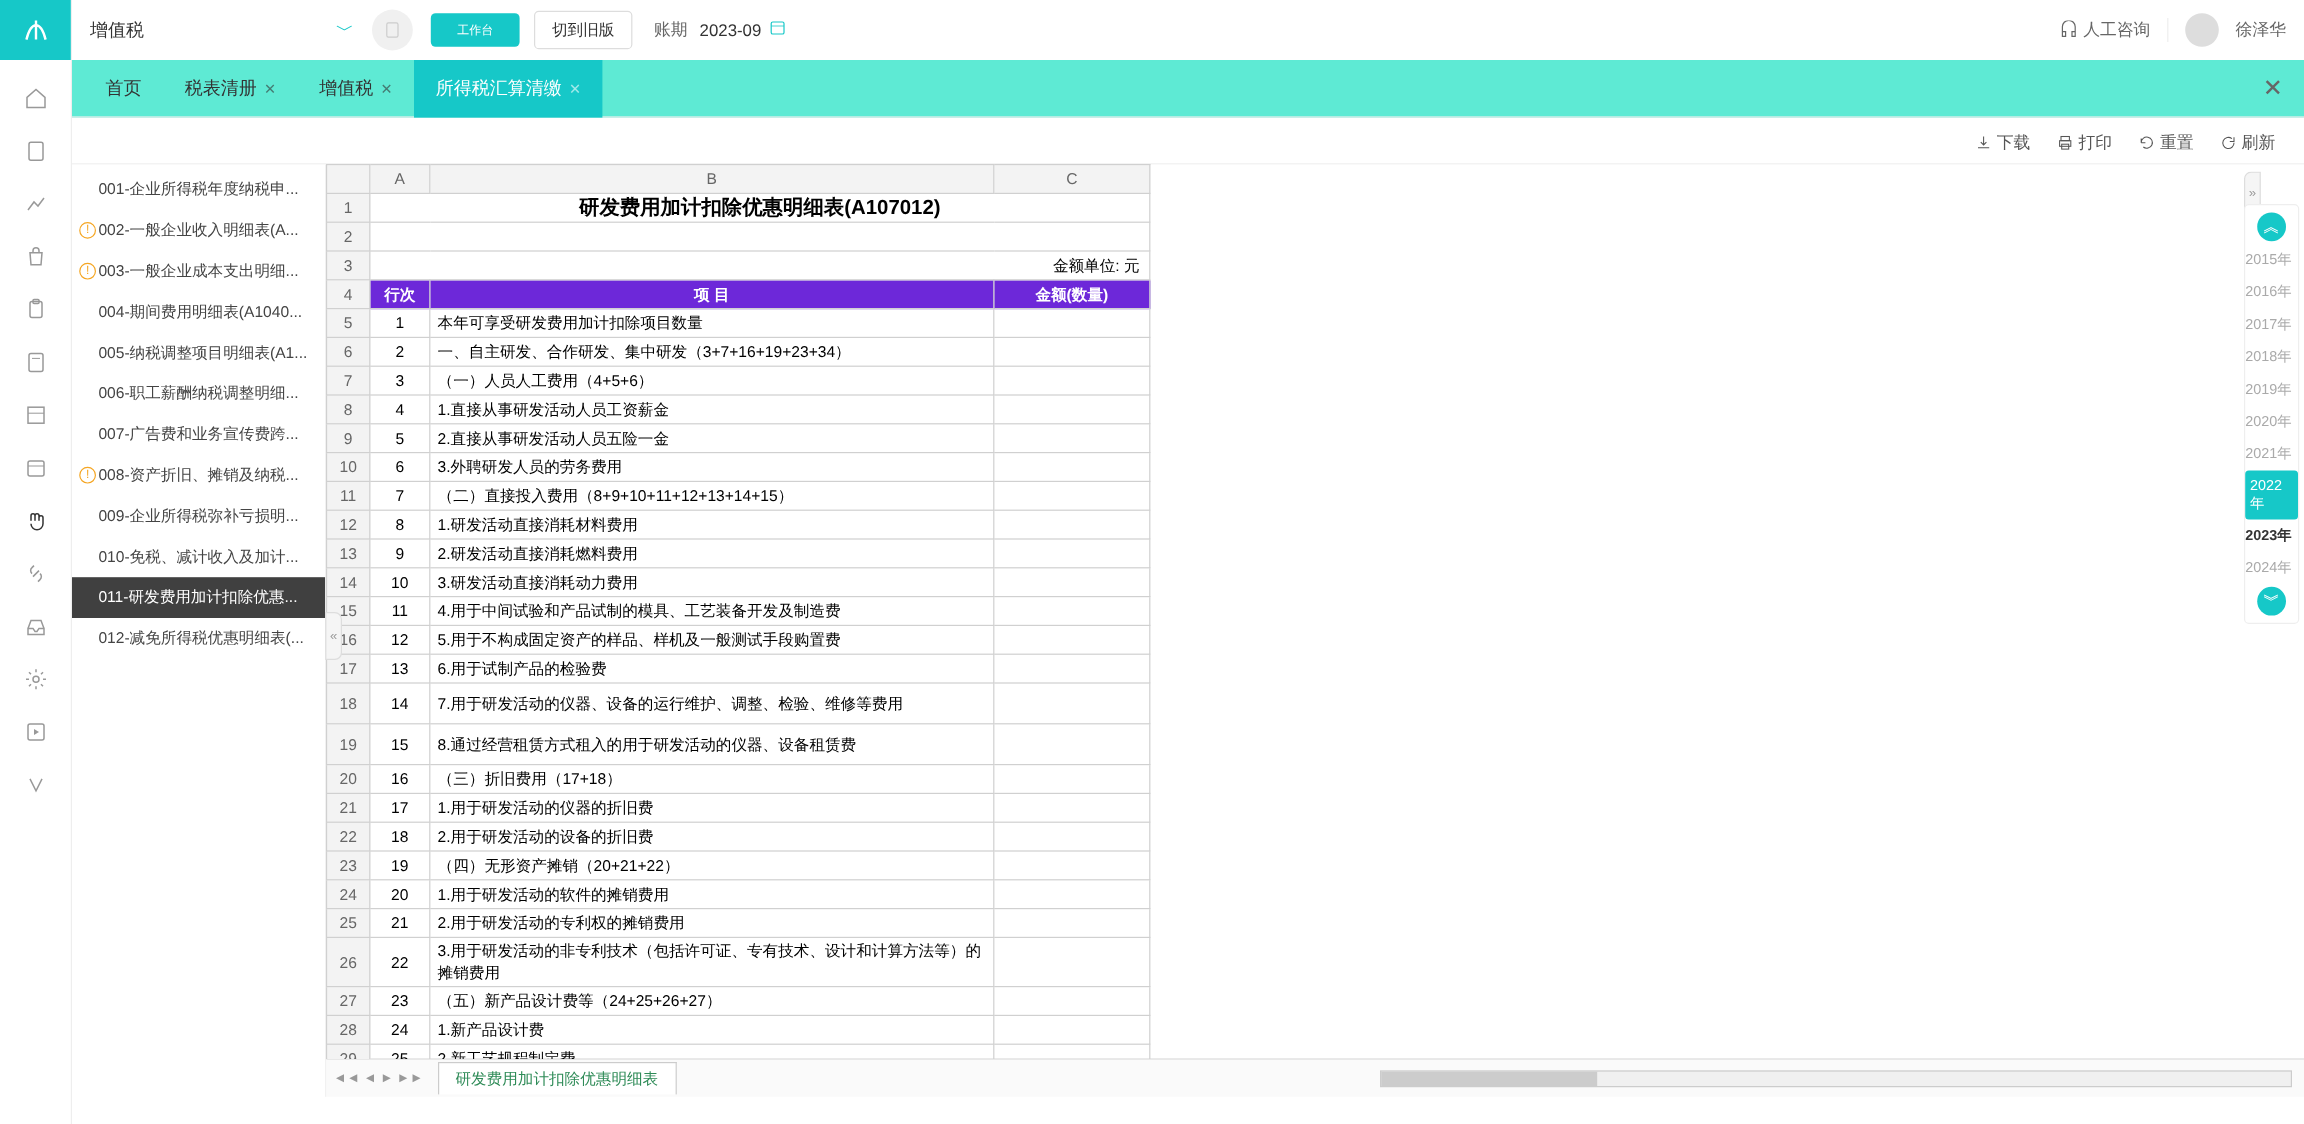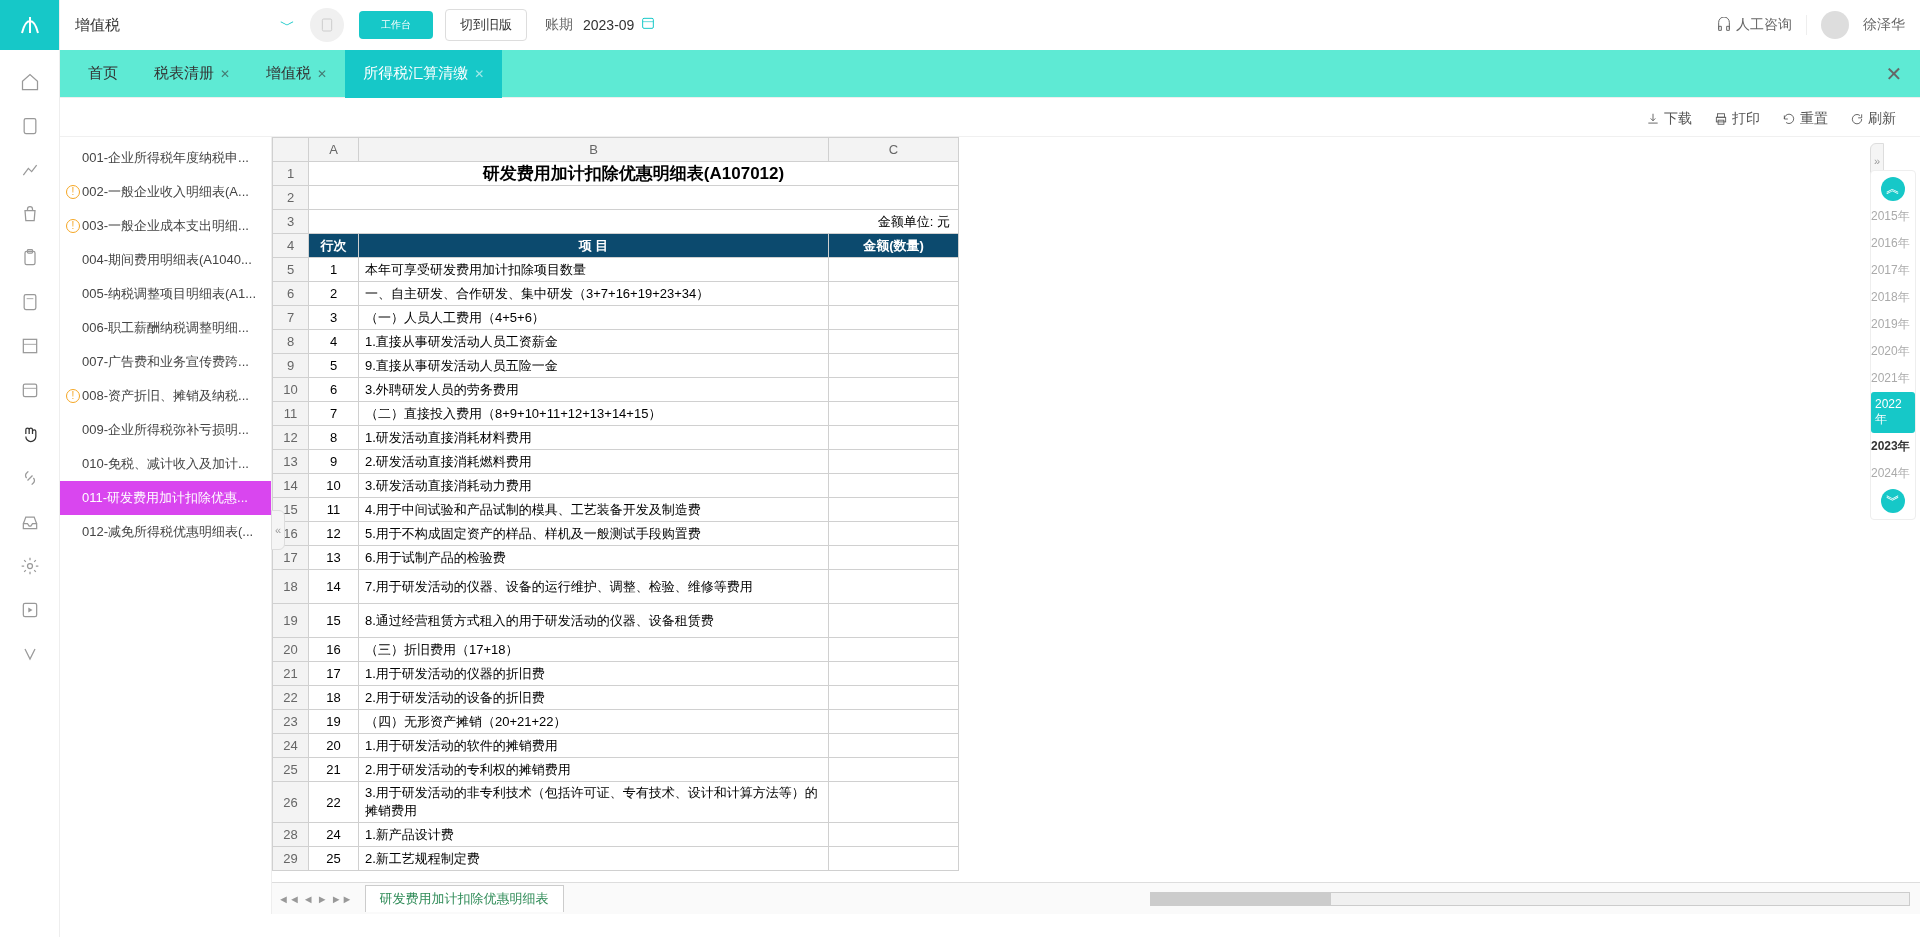--- a/index.html
+++ b/index.html
@@ -43,37 +43,37 @@
 .toolbar .tbtn { display: flex; align-items: center; gap: 4px; color: #555; font-size: 14px; cursor: pointer; }
 .toolbar .tbtn svg { width: 14px; height: 14px; fill: currentColor; }
 
 
 .content { display: flex; height: calc(100% - 62px); }
 
 
 .form-list { width: 212px; border-right: 1px solid #eee; overflow-y: auto; padding: 4px 0; }
 .form-list .item { padding: 8px 10px 8px 22px; font-size: 13px; color: #444; cursor: pointer; white-space: nowrap; overflow: hidden; text-overflow: ellipsis; position: relative; }
 .form-list .item.has-warn::before { content: "!"; position: absolute; left: 6px; top: 10px; width: 12px; height: 12px; border-radius: 50%; background: #fff; border: 1px solid #f5a623; color: #f5a623; font-size: 10px; line-height: 11px; text-align: center; }
-.form-list .item.active { background: #d946ef; color: #fff; }
+.form-list .item.active { background: #404040; color: #fff; }
 
 
 .sheet-wrap { flex: 1; display: flex; flex-direction: column; position: relative; }
 .collapse-handle { position: absolute; left: -1px; top: 48%; width: 14px; height: 40px; background: #f5f5f5; border: 1px solid #ddd; border-radius: 0 6px 6px 0; display: flex; align-items: center; justify-content: center; font-size: 11px; color: #999; cursor: pointer; z-index: 5; }
 .expand-handle { position: absolute; right: 36px; top: 6px; width: 14px; height: 36px; background: #f5f5f5; border: 1px solid #ddd; border-radius: 6px 0 0 6px; display: flex; align-items: center; justify-content: center; font-size: 11px; color: #999; cursor: pointer; z-index: 5; }
 .sheet-scroll { flex: 1; overflow: auto; }
 table.sheet { border-collapse: collapse; font-size: 13px; }
 table.sheet th, table.sheet td { border: 1px solid #d0d0d0; height: 24px; }
 .col-rowhead { width: 36px; background: #f3f3f3; text-align: center; color: #666; font-weight: normal; }
 .col-A { width: 50px; text-align: center; }
 .col-B { width: 470px; padding: 2px 6px; }
 .col-C { width: 130px; }
 .colhead { background: #f3f3f3; text-align: center; color: #666; font-weight: normal; height: 22px; }
 .title-row td { text-align: center; font-weight: bold; font-size: 17px; height: 44px; }
 .unit-row td { text-align: right; padding-right: 8px; font-size: 13px; }
-.hdr { background: #0c4a6e; color: #fff; text-align: center; font-weight: bold; }
+.hdr { background: #6d28d9; color: #fff; text-align: center; font-weight: bold; }
 
 
 .sheet-tabs { height: 32px; border-top: 1px solid #ddd; display: flex; align-items: center; background: #fafafa; }
 .sheet-tabs .arrows { display: flex; gap: 2px; padding: 0 6px; color: #999; font-size: 11px; }
 .sheet-tabs .stab { padding: 4px 14px; border: 1px solid #ccc; border-bottom: none; background: #fff; color: #2e8b57; font-size: 13px; margin-left: 6px; cursor: pointer; }
 .sheet-tabs .hscroll { margin-left: auto; width: 760px; height: 14px; border: 1px solid #ccc; background: #f0f0f0; position: relative; margin-right: 10px; }
 .sheet-tabs .hscroll .thumb { position: absolute; left: 0; top: 0; bottom: 0; width: 180px; background: #ccc; }
 
 
 .year-sel { position: fixed; right: 4px; top: 170px; width: 46px; background: #fff; border: 1px solid #eee; border-radius: 4px; padding: 6px 0; display: flex; flex-direction: column; align-items: center; gap: 2px; z-index: 70; }
@@ -325,21 +325,21 @@
               </tr>
               <tr>
                 <th class="col-rowhead">8</th>
                 <td class="col-A">4</td>
                 <td class="col-B">1.直接从事研发活动人员工资薪金</td>
                 <td class="col-C"></td>
               </tr>
               <tr>
                 <th class="col-rowhead">9</th>
                 <td class="col-A">5</td>
-                <td class="col-B">9.直接从事研发活动人员五险一金</td>
+                <td class="col-B">2.直接从事研发活动人员五险一金</td>
                 <td class="col-C"></td>
               </tr>
               <tr>
                 <th class="col-rowhead">10</th>
                 <td class="col-A">6</td>
                 <td class="col-B">3.外聘研发人员的劳务费用</td>
                 <td class="col-C"></td>
               </tr>
               <tr>
                 <th class="col-rowhead">11</th>
@@ -428,20 +428,26 @@
               <tr>
                 <th class="col-rowhead">25</th>
                 <td class="col-A">21</td>
                 <td class="col-B">2.用于研发活动的专利权的摊销费用</td>
                 <td class="col-C"></td>
               </tr>
               <tr style="height: 34px;">
                 <th class="col-rowhead">26</th>
                 <td class="col-A">22</td>
                 <td class="col-B">3.用于研发活动的非专利技术（包括许可证、专有技术、设计和计算方法等）的摊销费用</td>
+                <td class="col-C"></td>
+              </tr>
+              <tr>
+                <th class="col-rowhead">27</th>
+                <td class="col-A">23</td>
+                <td class="col-B">（五）新产品设计费等（24+25+26+27）</td>
                 <td class="col-C"></td>
               </tr>
               <tr>
                 <th class="col-rowhead">28</th>
                 <td class="col-A">24</td>
                 <td class="col-B">1.新产品设计费</td>
                 <td class="col-C"></td>
               </tr>
               <tr>
                 <th class="col-rowhead">29</th>

